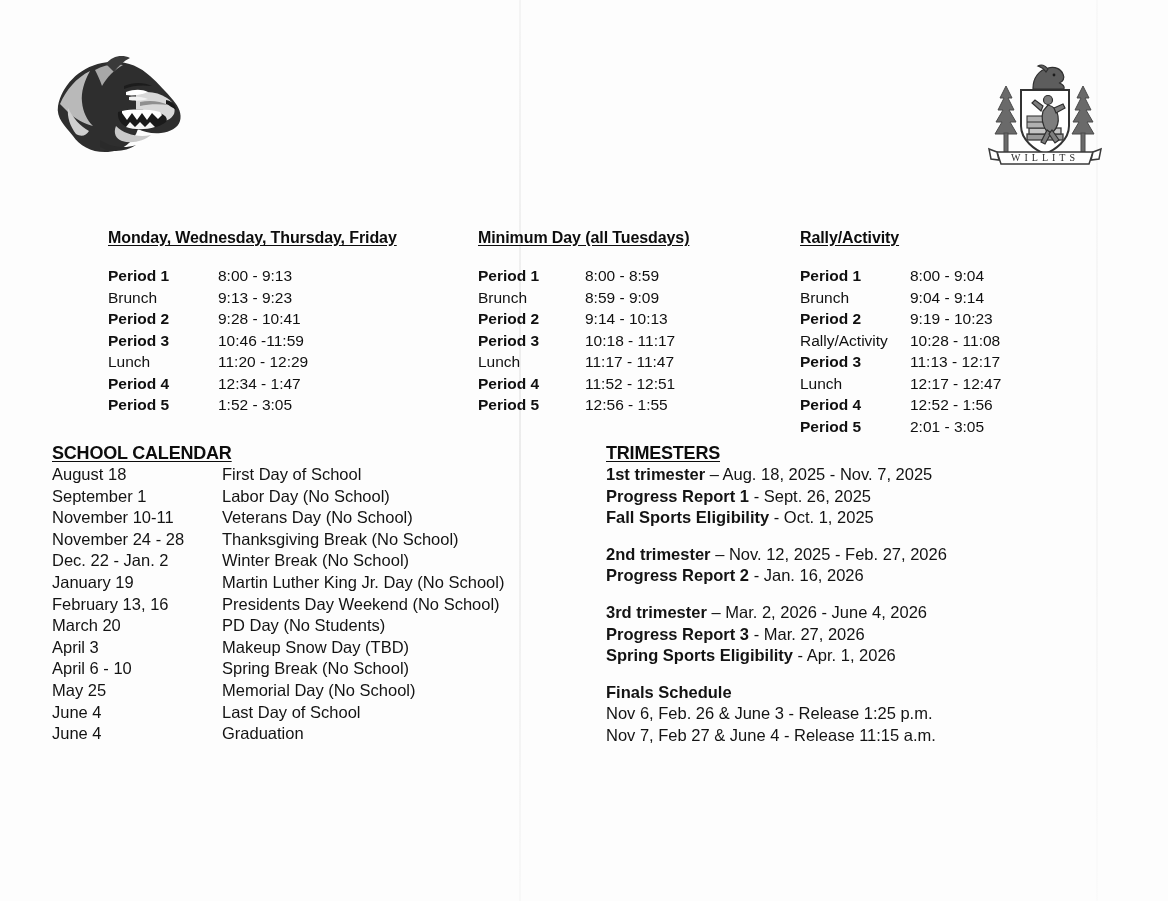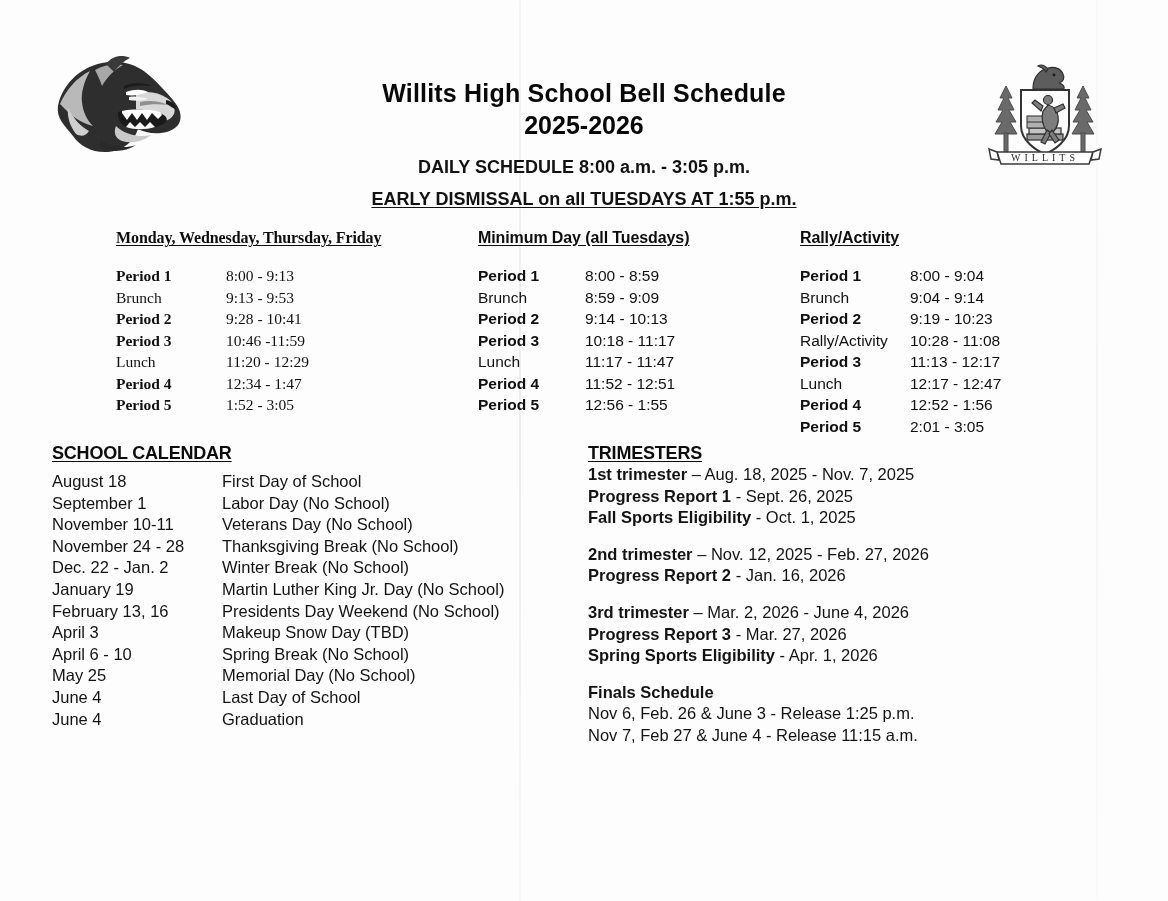--- a/index.html
+++ b/index.html
@@ -85,21 +85,21 @@
   .early-line span.u {
     text-decoration: underline;
     text-underline-offset: 2px;
   }
 
   
   .sched {
     position: absolute;
     top: 229px;
   }
-  .sched.c1 { left: 116px; font-family: Liberation Serif, serif; }
+  .sched.c1 { left: 108px; }
   .sched.c2 { left: 478px; }
   .sched.c3 { left: 800px; }
 
   .sched-head {
     font-size: 16px;
     font-weight: bold;
     text-decoration: underline;
     text-underline-offset: 2px;
     white-space: nowrap;
     color: #0d0d0d;
@@ -135,40 +135,40 @@
     top: 443px;
   }
   .sec-head {
     font-size: 18px;
     font-weight: bold;
     text-decoration: underline;
     text-underline-offset: 2px;
     color: #0d0d0d;
     letter-spacing: -0.2px;
   }
-  .cal-rows { margin-top: 7px; }
+  .cal-rows { }
   .crow {
     display: flex;
     line-height: 21.6px;
     white-space: nowrap;
   }
   .crow .cdate {
     width: 170px;
     font-size: 16.5px;
     color: #131313;
   }
   .crow .cevent {
     font-size: 16.5px;
     color: #131313;
   }
 
   
   .tri {
     position: absolute;
-    left: 588px;
+    left: 606px;
     top: 443px;
   }
   .tri-rows { }
   .trow {
     line-height: 21.6px;
     white-space: nowrap;
     font-size: 16.5px;
     color: #131313;
   }
   .trow .tb { font-weight: bold; }
@@ -284,39 +284,31 @@
         <g fill="#ffffff" stroke="#3a3a3a" stroke-width="1.5">
           <path d="M22 92 L118 92 L114 104 L26 104 Z"></path>
           <path d="M22 92 L14 89 L16 99 L24 100 Z"></path>
           <path d="M118 92 L126 89 L124 99 L116 100 Z"></path>
         </g>
         <text x="70" y="101" text-anchor="middle" font-family="Liberation Serif, serif" font-size="10" letter-spacing="4" fill="#2b2b2b" stroke="none">WILLITS</text>
       </g>
     </svg>
   </div>
 
-  <div class="head-block">
-    <div class="title-main">Willits High School Bell Schedule</div>
-    <div class="title-year">2025-2026</div>
-    <div class="daily-line">DAILY SCHEDULE 8:00 a.m. - 3:05 p.m.</div>
-    <div class="early-line">
-      <span class="u">EARLY DISMISSAL on all TUESDAYS AT 1:55 p.m.</span>
-    </div>
-  </div>
 
   <div class="sched c1">
     <div class="sched-head">Monday, Wednesday, Thursday, Friday</div>
     <div class="sched-rows">
       <div class="srow">
         <span class="lab b">Period 1</span>
         <span class="tim">8:00 - 9:13</span>
       </div>
       <div class="srow">
         <span class="lab">Brunch</span>
-        <span class="tim">9:13 - 9:53</span>
+        <span class="tim">9:13 - 9:23</span>
       </div>
       <div class="srow">
         <span class="lab b">Period 2</span>
         <span class="tim">9:28 - 10:41</span>
       </div>
       <div class="srow">
         <span class="lab b">Period 3</span>
         <span class="tim">10:46 -11:59</span>
       </div>
       <div class="srow">
@@ -429,20 +421,24 @@
         <span class="cdate">Dec. 22 - Jan. 2</span>
         <span class="cevent">Winter Break (No School)</span>
       </div>
       <div class="crow">
         <span class="cdate">January 19</span>
         <span class="cevent">Martin Luther King Jr. Day (No School)</span>
       </div>
       <div class="crow">
         <span class="cdate">February 13, 16</span>
         <span class="cevent">Presidents Day Weekend (No School)</span>
+      </div>
+      <div class="crow">
+        <span class="cdate">March 20</span>
+        <span class="cevent">PD Day (No Students)</span>
       </div>
       <div class="crow">
         <span class="cdate">April 3</span>
         <span class="cevent">Makeup Snow Day (TBD)</span>
       </div>
       <div class="crow">
         <span class="cdate">April 6 - 10</span>
         <span class="cevent">Spring Break (No School)</span>
       </div>
       <div class="crow">

